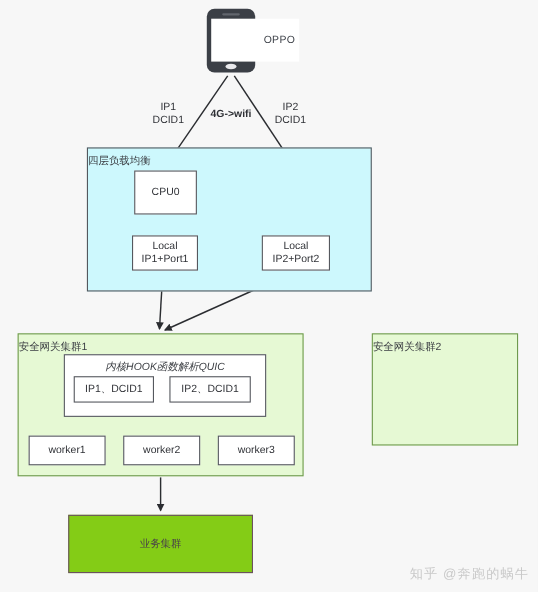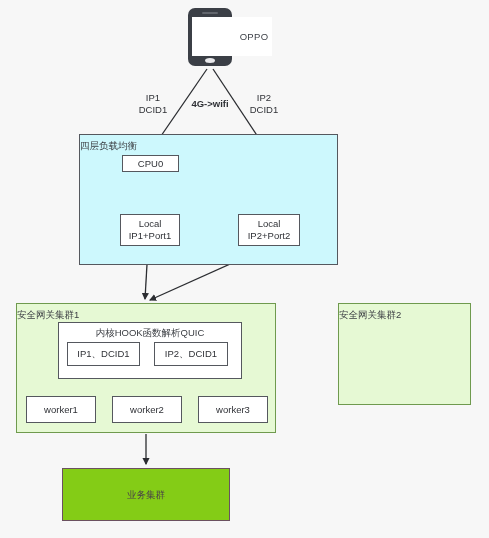--- a/index.html
+++ b/index.html
@@ -109,32 +109,33 @@
     border: 1px solid #55585e;
     display: flex;
     align-items: center;
     justify-content: center;
     text-align: center;
     font-size: 9.5px;
     color: #2f3136;
     line-height: 12px;
     white-space: pre-line;
   }
-  .node-cpu0  { left: 122px; top: 155px; width: 57px; height: 17px; }
+  .node-cpu0  { left: 122px; top: 155px; width: 57px; height: 40px; }
   .node-cpu1  { left: 240px; top: 155px; width: 57px; height: 31px; }
   .node-local1{ left: 120px; top: 214px; width: 60px; height: 32px; }
   .node-local2{ left: 238px; top: 214px; width: 62px; height: 32px; }
 
   .hook-box {
     position: absolute;
     box-sizing: border-box;
     left: 58px; top: 322px;
     width: 184px; height: 57px;
     background: #ffffff;
     border: 1px solid #55585e;
+    font-style: italic;
   }
   .hook-title {
     position: absolute;
     top: 4px; left: 0; right: 0;
     text-align: center;
     font-size: 9.5px;
     color: #3a3d42;
   }
   .node-ip1 { left: 67px;  top: 342px; width: 73px; height: 24px; }
   .node-ip2 { left: 154px; top: 342px; width: 74px; height: 24px; }
@@ -225,14 +226,15 @@
   <div class="node node-worker1">worker1</div>
   <div class="node node-worker2">worker2</div>
   <div class="node node-worker3">worker3</div>
 
   <div class="cluster cluster-green cluster-green-2">
     <div class="cluster-title">安全网关集群2</div>
   </div>
 
   <div class="node node-biz">业务集群</div>
 
+  <div class="watermark">知乎 @奔跑的蜗牛</div>
 
 </div>
 
 </body></html>

